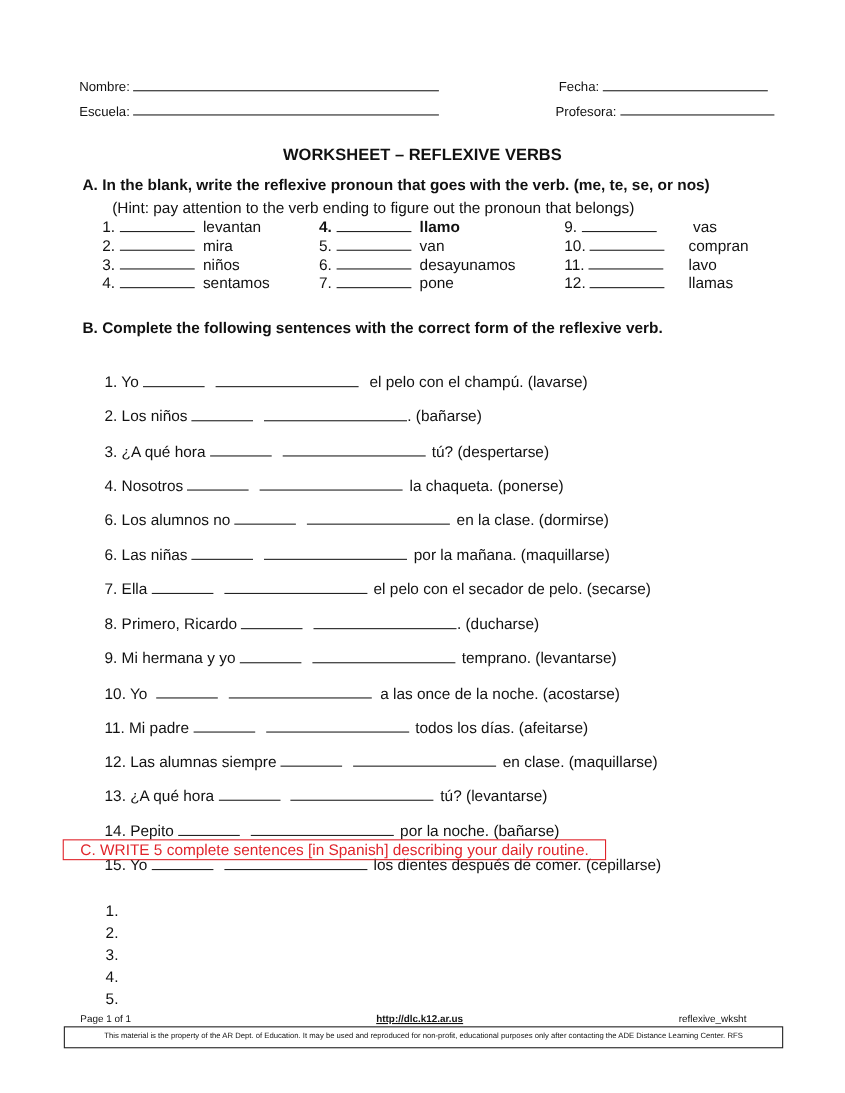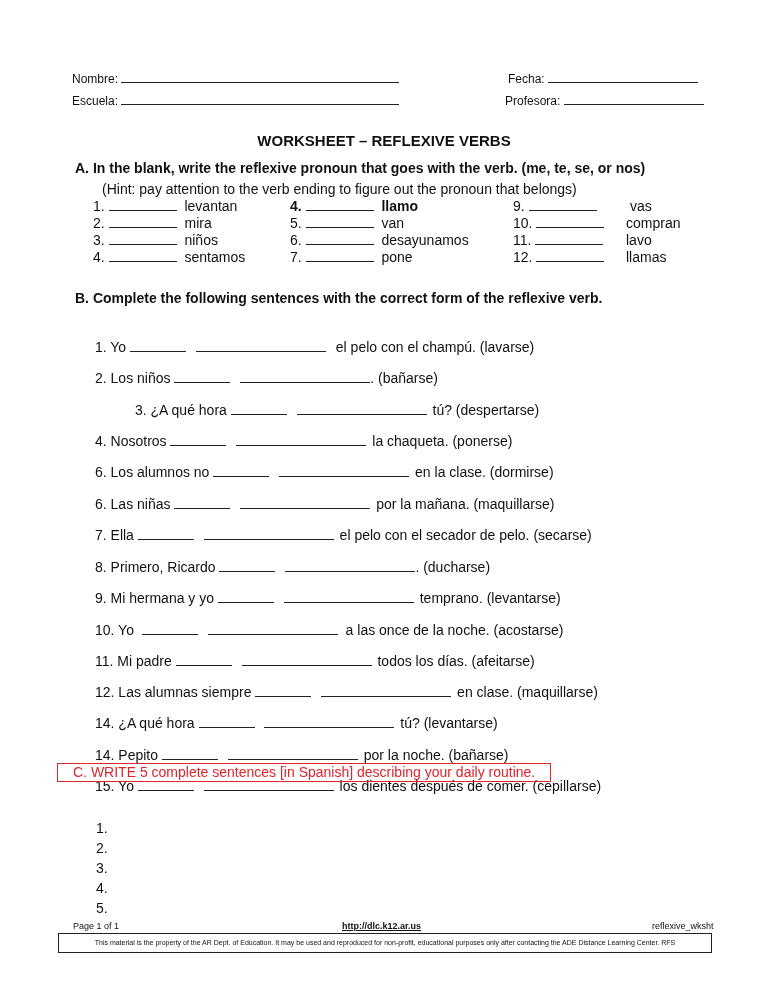--- a/index.html
+++ b/index.html
@@ -124,21 +124,21 @@
   <span>1.  Yo</span>
   <span class="blank" style="width:56px;"></span>
   <span class="blank" style="width:130px; margin-left:6px;"></span>
   <span style="margin-left:6px;">el pelo con el champú. (lavarse)</span>
 </div>
 <div class="abs sent" style="top:370px;">
   <span>2.  Los niños</span>
   <span class="blank" style="width:56px;"></span>
   <span class="blank" style="width:130px; margin-left:6px;"></span><span>. (bañarse)</span>
 </div>
-<div class="abs sent" style="top:402px;margin-left:40px;">
+<div class="abs sent" style="top:402px;">
   <span>3.  ¿A qué hora</span>
   <span class="blank" style="width:56px;"></span>
   <span class="blank" style="width:130px; margin-left:6px;"></span>
   <span style="margin-left:2px;">tú? (despertarse)</span>
 </div>
 <div class="abs sent" style="top:433px;">
   <span>4.  Nosotros</span>
   <span class="blank" style="width:56px;"></span>
   <span class="blank" style="width:130px; margin-left:6px;"></span>
   <span style="margin-left:2px;">la chaqueta. (ponerse)</span>
@@ -184,21 +184,21 @@
   <span class="blank" style="width:130px; margin-left:6px;"></span>
   <span style="margin-left:2px;">todos los días. (afeitarse)</span>
 </div>
 <div class="abs sent" style="top:684px;">
   <span>12. Las alumnas siempre</span>
   <span class="blank" style="width:56px;"></span>
   <span class="blank" style="width:130px; margin-left:6px;"></span>
   <span style="margin-left:2px;">en clase. (maquillarse)</span>
 </div>
 <div class="abs sent" style="top:715px;">
-  <span>14. ¿A qué hora</span>
+  <span>13. ¿A qué hora</span>
   <span class="blank" style="width:56px;"></span>
   <span class="blank" style="width:130px; margin-left:6px;"></span>
   <span style="margin-left:2px;">tú? (levantarse)</span>
 </div>
 <div class="abs sent" style="top:747px;">
   <span>14. Pepito</span>
   <span class="blank" style="width:56px;"></span>
   <span class="blank" style="width:130px; margin-left:6px;"></span>
   <span style="margin-left:2px;">por la noche. (bañarse)</span>
 </div>
@@ -211,14 +211,14 @@
 
 <div class="abs secC">C. WRITE 5 complete sentences [in Spanish] describing your daily routine.</div>
 <div class="abs cnum" style="top:820px;">1.</div>
 <div class="abs cnum" style="top:840px;">2.</div>
 <div class="abs cnum" style="top:860px;">3.</div>
 <div class="abs cnum" style="top:880px;">4.</div>
 <div class="abs cnum" style="top:900px;">5.</div>
 
 <div class="abs footer" style="left:73px; top:921px;">Page 1 of 1</div>
 <div class="abs footer" style="left:342px; top:921px; font-weight:bold; text-decoration:underline;">http://dlc.k12.ar.us</div>
-<div class="abs footer" style="left:652px; top:921px;">reflexive_wksht</div>
+<div class="abs footer" style="left:617px; top:921px;">reflexive_wksht</div>
 <div class="abs legal">This material is the property of the AR Dept. of Education.   It may be used and reproduced for non-profit, educational purposes only after contacting the ADE Distance Learning Center. RFS</div>
 
 </body></html>

